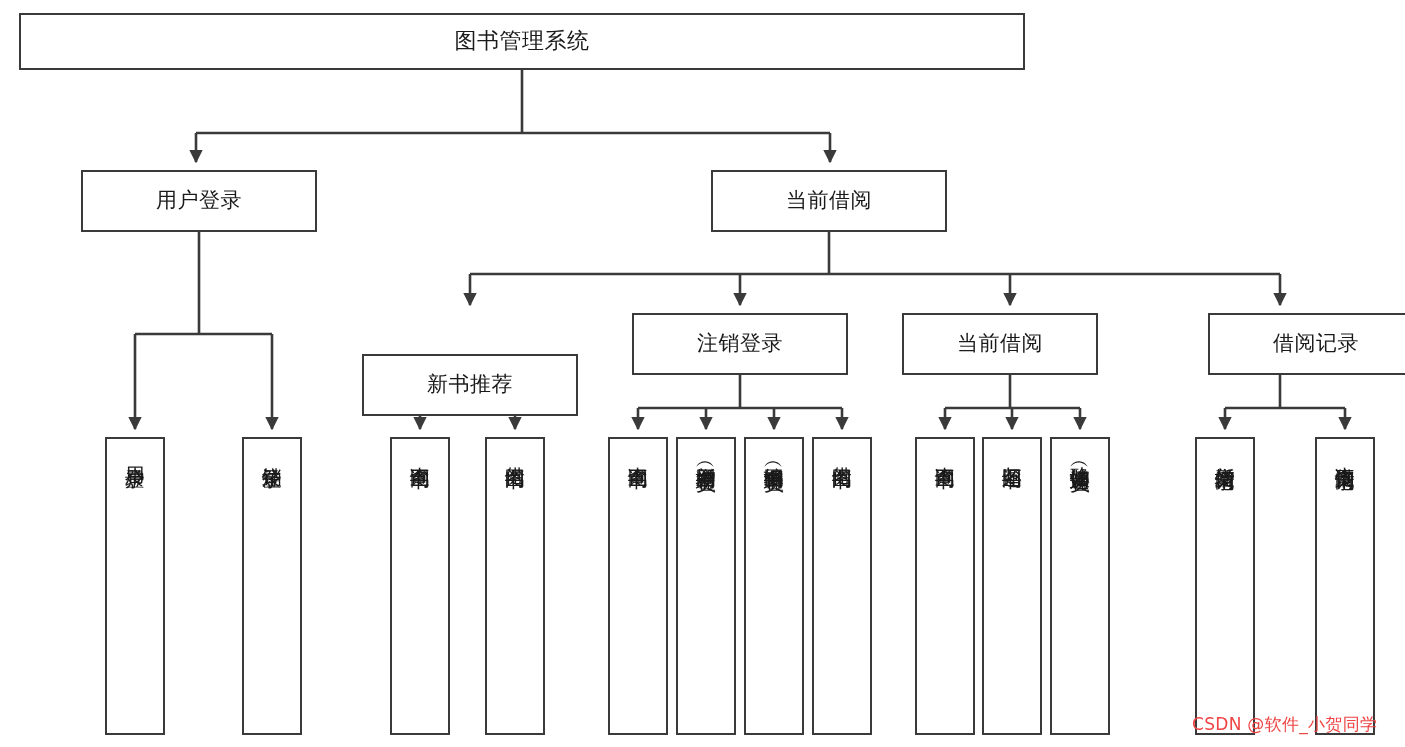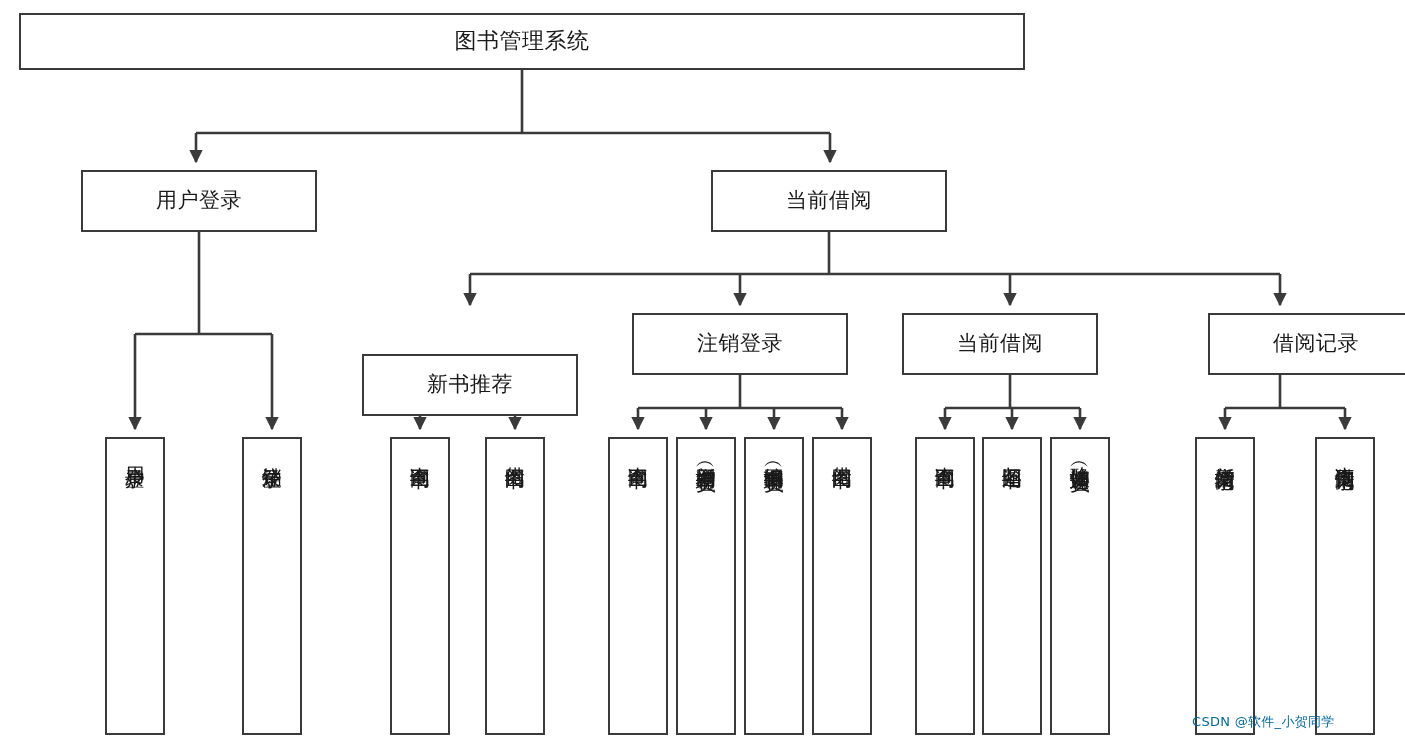--- a/index.html
+++ b/index.html
@@ -54,22 +54,22 @@
     line-height: 1.12;
     letter-spacing: 1px;
     white-space: normal;
     max-height: 280px;
   }
   .node-box.root .node-label { font-size: 22px; }
   .watermark {
     position: absolute;
     left: 1192px;
     top: 713px;
-    font-size: 13px;
-    color: #0369a1;
+    font-size: 17px;
+    color: #ef4444;
     white-space: nowrap;
     letter-spacing: 0.3px;
     pointer-events: none;
   }
 </style>
 </head>
 <body>
 
 <div id="diagram-root">
 

